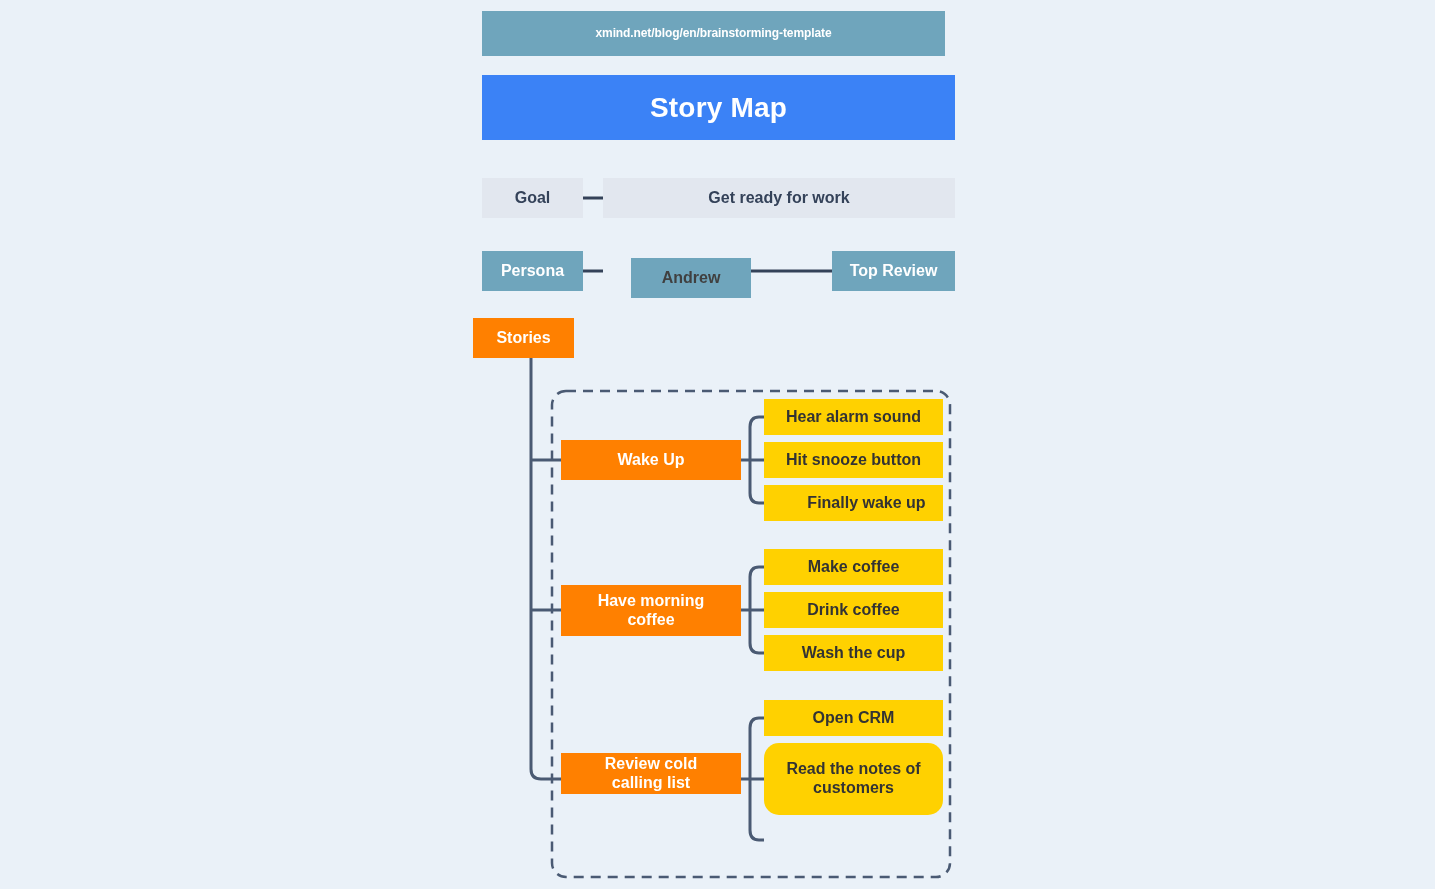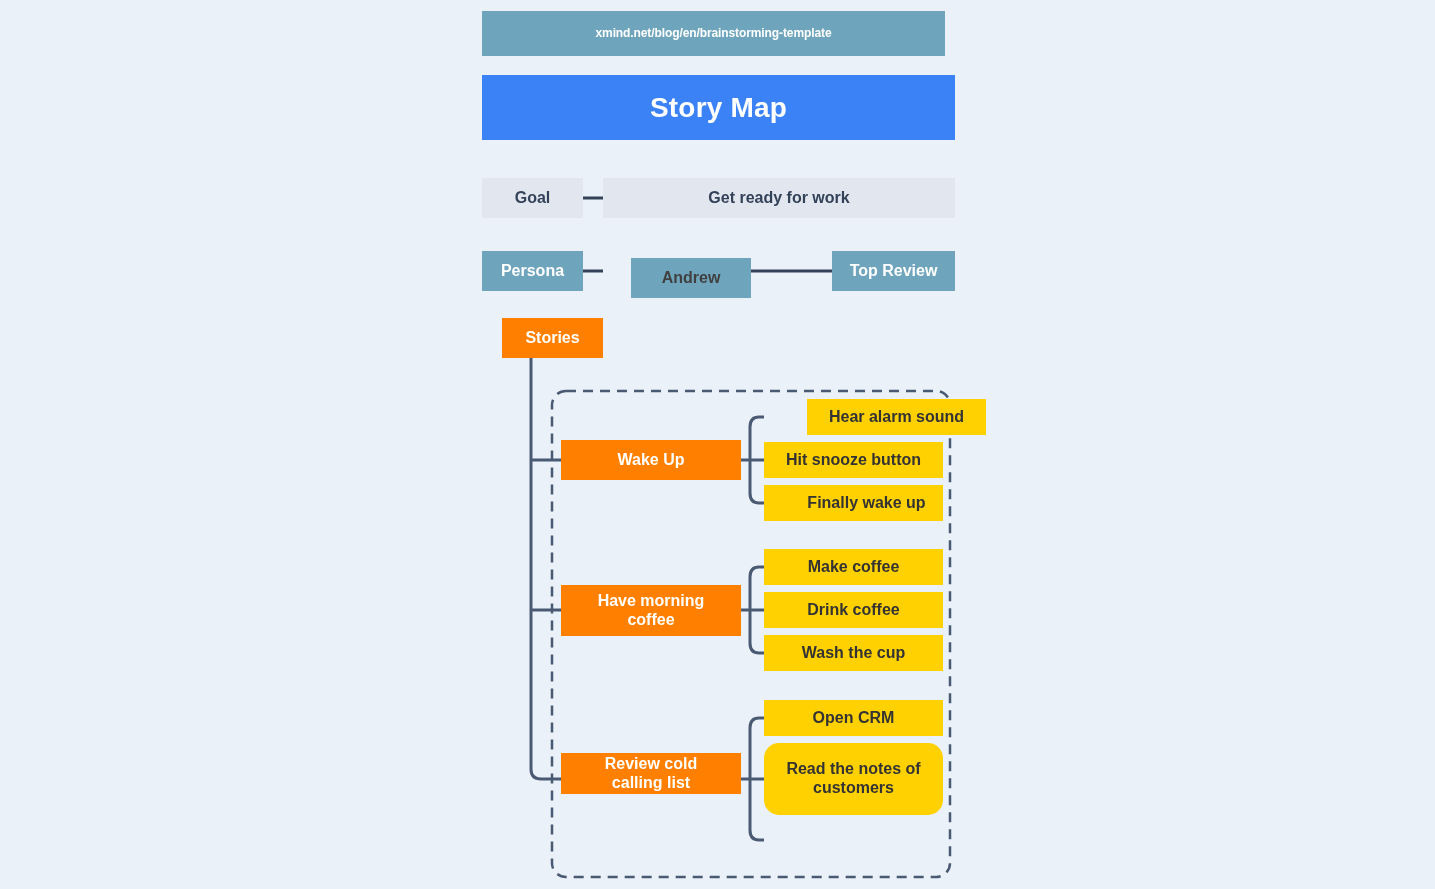--- a/index.html
+++ b/index.html
@@ -90,21 +90,21 @@
   .persona-role {
     left: 832px; top: 251px;
     width: 123px; height: 40px;
     background: #6FA5BC;
     color: #FFFFFF;
     font-size: 16px;
   }
 
   
   .stories-root {
-    left: 502px; top: 318px;
+    left: 473px; top: 318px;
     width: 101px; height: 40px;
     background: #FF8000;
     color: #FFFFFF;
     font-size: 16px;
   }
 
   
   .epic {
     background: #FF8000;
     color: #FFFFFF;
@@ -191,21 +191,21 @@
   <div class="node persona-label">Persona</div>
 
   <div class="node persona-name">Andrew</div>
 
   <div class="node persona-role">Top Review</div>
 
   <div class="node stories-root">Stories</div>
 
   <div class="node epic" style="top:440px; height:40px;">Wake Up</div>
 
-  <div class="node card" style="top:399px; height:36px;margin-left:43px;">Hear alarm sound</div>
+  <div class="node card" style="top:399px; height:36px;">Hear alarm sound</div>
 
   <div class="node card" style="top:442px; height:36px;">Hit snooze button</div>
 
   <div class="node card" style="top:485px; height:36px;padding-left:34px;">Finally wake up</div>
 
   <div class="node epic" style="top:585px; height:51px;">Have morning
 coffee</div>
 
   <div class="node card" style="top:592px; height:36px;">Drink coffee</div>
 

